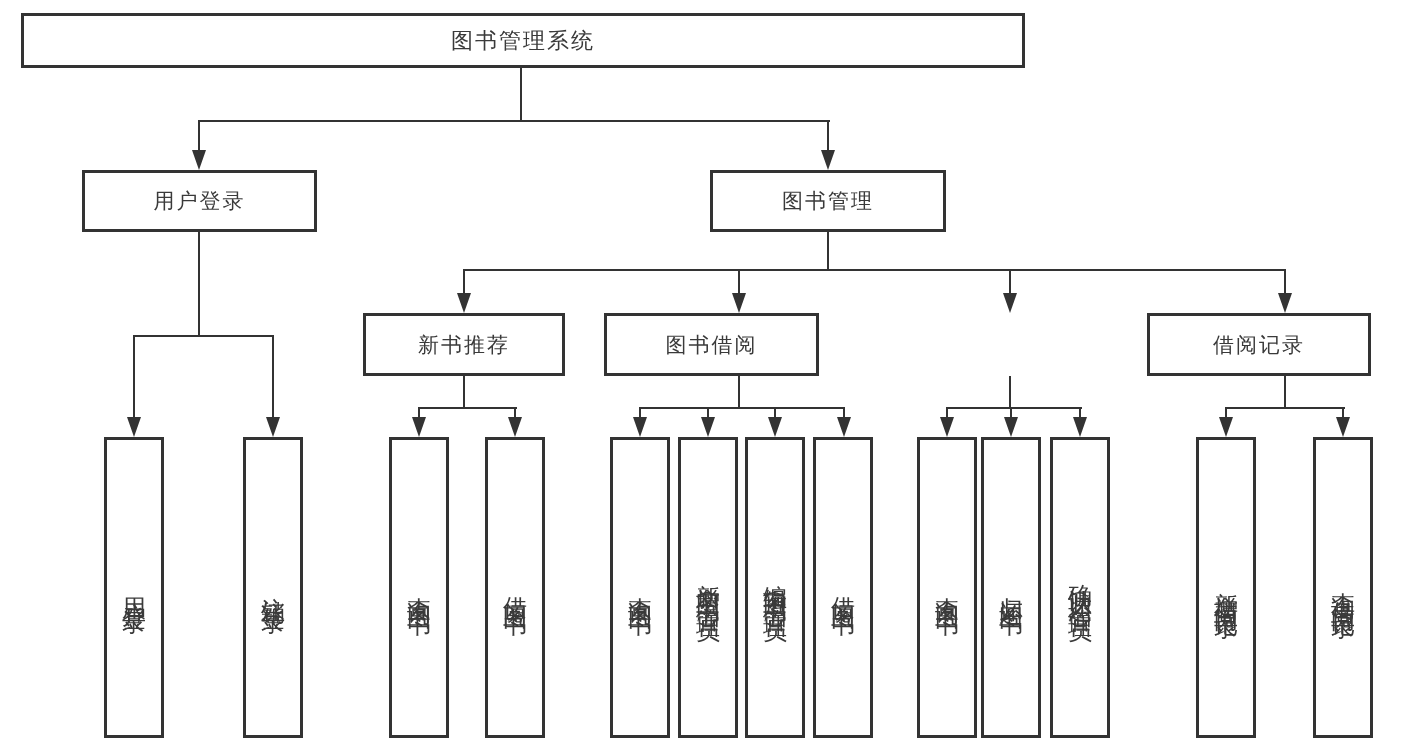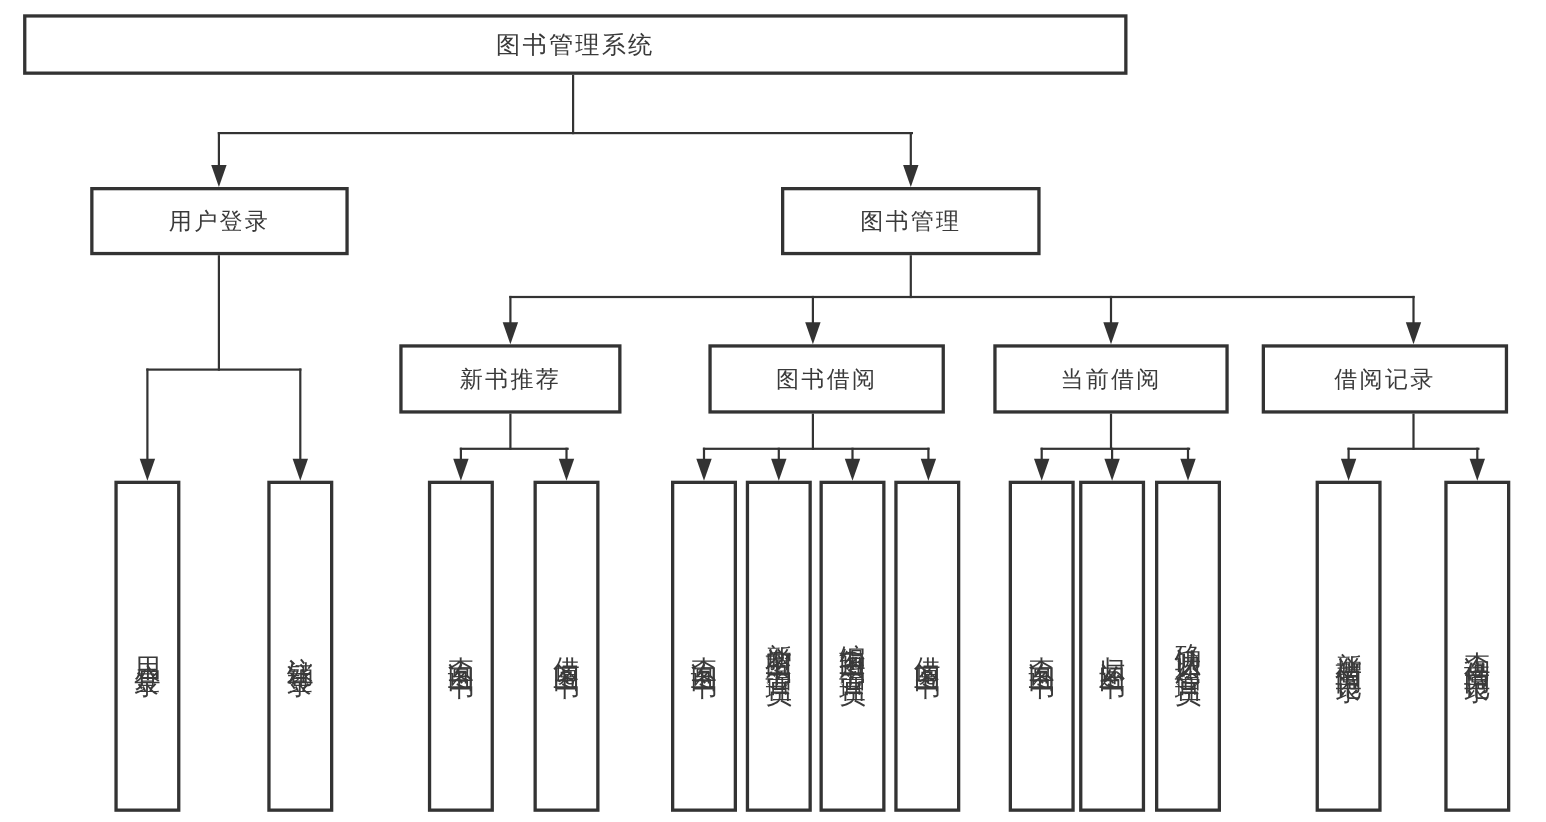--- a/index.html
+++ b/index.html
@@ -43,27 +43,24 @@
   </div>
 
   <div class="box hbox" style="left:363px;top:313px;width:202px;height:63px;">
     <span>新书推荐</span>
   </div>
 
   <div class="box hbox" style="left:710px;top:170px;width:236px;height:62px;">
     <span>图书管理</span>
   </div>
 
-  <div class="box hbox" style="left:644px;top:313px;width:215px;height:63px;">
+  <div class="box hbox" style="left:604px;top:313px;width:215px;height:63px;">
     <span>图书借阅</span>
   </div>
 
-  <div class="box hbox" style="left:903px;top:313px;width:214px;height:63px;">
-    <span>当前借阅</span>
-  </div>
 
   <div class="box hbox" style="left:1147px;top:313px;width:224px;height:63px;">
     <span>借阅记录</span>
   </div>
 
   <div class="box vbox" style="left:104px;top:437px;width:60px;height:301px;">
     <span>用户登录</span>
   </div>
   <div class="box vbox" style="left:243px;top:437px;width:60px;height:301px;">
     <span>注销登录</span>

